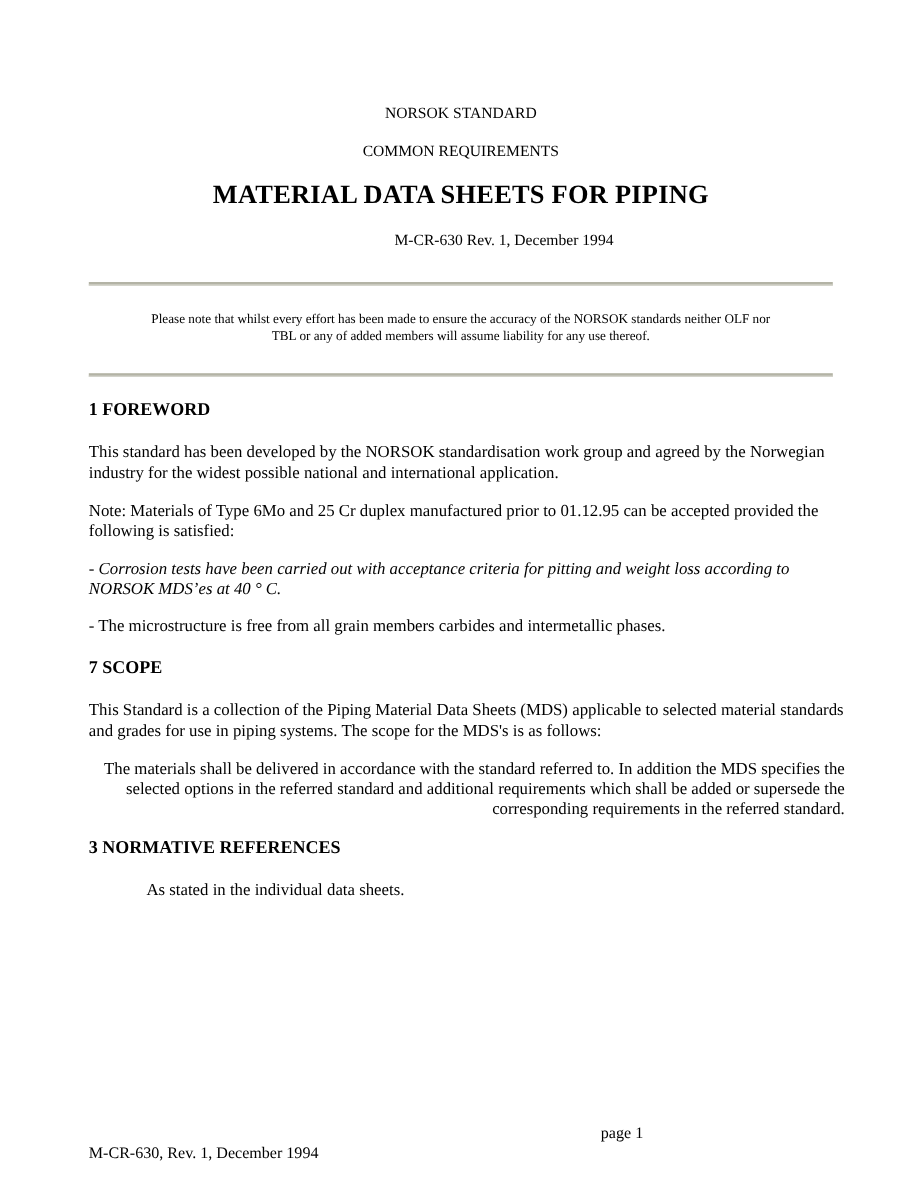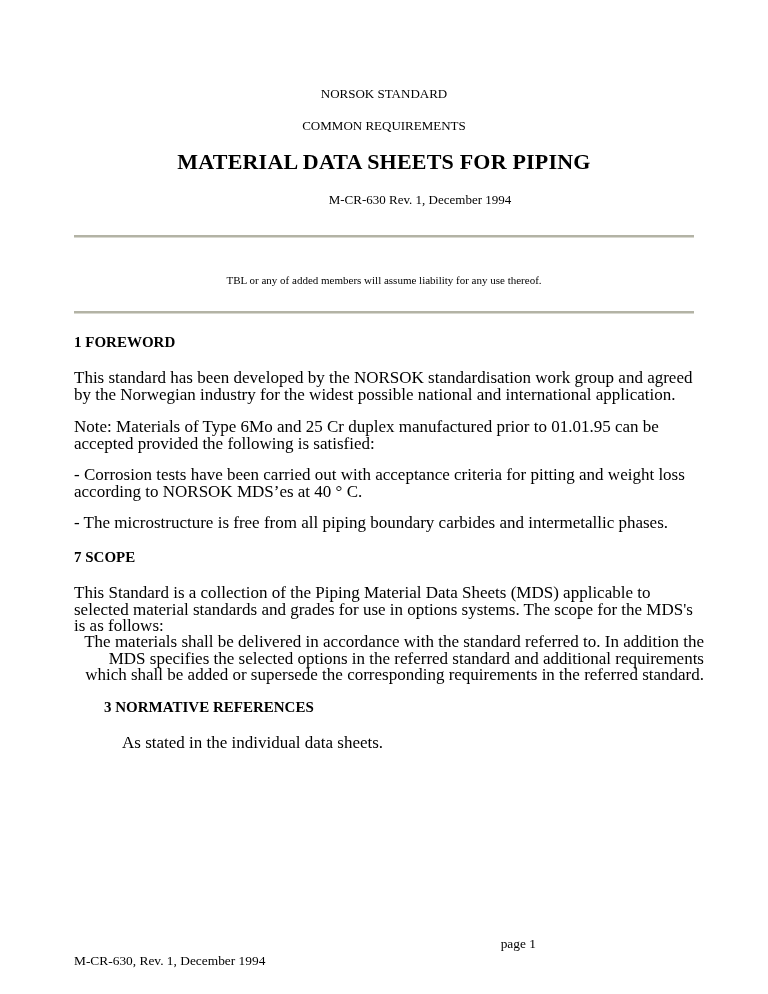--- a/index.html
+++ b/index.html
@@ -21,50 +21,50 @@
   .r1 { top: 235px; }
   .r2 { top: 311px; }
   .disclaimer {
     position: absolute; left: 74px; width: 620px; top: 259px;
     text-align: center; font-size: 11px; line-height: 14px;
   }
   .h {
     position: absolute; left: 74px; font-size: 15px; font-weight: bold;
   }
   .p {
-    position: absolute; left: 74px; width: 630px; font-size: 17px; line-height: 16.5px;
+    position: absolute; left: 74px; width: 630px; font-size: 14px; line-height: 16.5px;
   }
   .footer-left { position: absolute; left: 74px; top: 953px; font-size: 13.4px; }
   .footer-right { position: absolute; right: 75px; top: 936px; font-size: 13.4px; margin-left: 18px; }
 </style>
 </head>
 <body>
 
 <div class="page">
 
   <div class="center l1">NORSOK STANDARD</div>
   <div class="center title">MATERIAL DATA SHEETS FOR PIPING</div>
   <div class="center l2">COMMON REQUIREMENTS</div>
   <div class="center rev">M-CR-630 Rev. 1, December 1994</div>
 
   <div class="rule r1"></div>
   <div class="disclaimer">
-    <br>
+    <span>Please note that whilst every effort has been made to ensure the accuracy of the NORSOK standards neither OLF nor</span><br>
     <span>TBL or any of added members will assume liability for any use thereof.</span>
   </div>
   <div class="rule r2"></div>
 
   <div class="h" style="top:334px;text-align:center;">1 FOREWORD</div>
   <div class="p" style="top:370px;">This standard has been developed by the NORSOK standardisation work group and agreed by the Norwegian industry for the widest possible national and international application.</div>
-  <div class="p" style="top:419px;">Note: Materials of Type 6Mo and 25 Cr duplex manufactured prior to 01.01.95 can be accepted provided the following is satisfied:</div>
-  <div class="p" style="top:467px;">- Corrosion tests have been carried out with acceptance criteria for pitting and weight loss according to NORSOK MDS’es at 40 ° C.</div>
-  <div class="p" style="top:515px;">- The microstructure is free from all piping boundary carbides and intermetallic phases.</div>
+  <div class="p" style="top:419px;">Note: Materials of Type 6Mo and 25 Cr duplex manufactured prior to 01.12.95 can be accepted provided the following is satisfied:</div>
+  <div class="p" style="top:467px;font-style:italic;">- Corrosion tests have been carried out with acceptance criteria for pitting and weight loss according to NORSOK MDS’es at 40 ° C.</div>
+  <div class="p" style="top:515px;">- The microstructure is free from all grain members carbides and intermetallic phases.</div>
 
   <div class="h" style="top:549px;">7 SCOPE</div>
-  <div class="p" style="top:585px;">This Standard is a collection of the Piping Material Data Sheets (MDS) applicable to selected material standards and grades for use in options systems. The scope for the MDS's is as follows:</div>
+  <div class="p" style="top:585px;">This Standard is a collection of the Piping Material Data Sheets (MDS) applicable to selected material standards and grades for use in piping systems. The scope for the MDS's is as follows:</div>
   <div class="p" style="top:634px;text-align:right;">The materials shall be delivered in accordance with the standard referred to. In addition the MDS specifies the selected options in the referred standard and additional requirements which shall be added or supersede the corresponding requirements in the referred standard.</div>
 
-  <div class="h" style="top:699px;margin-left:30px;">3 NORMATIVE REFERENCES</div>
+  <div class="h" style="top:699px;">3 NORMATIVE REFERENCES</div>
   <div class="p" style="top:735px;margin-left:48px;">As stated in the individual data sheets.</div>
 
   <div class="footer-left">M-CR-630, Rev. 1, December 1994</div>
   <div class="footer-right">page 1</div>
 </div>
 
 </body></html>

